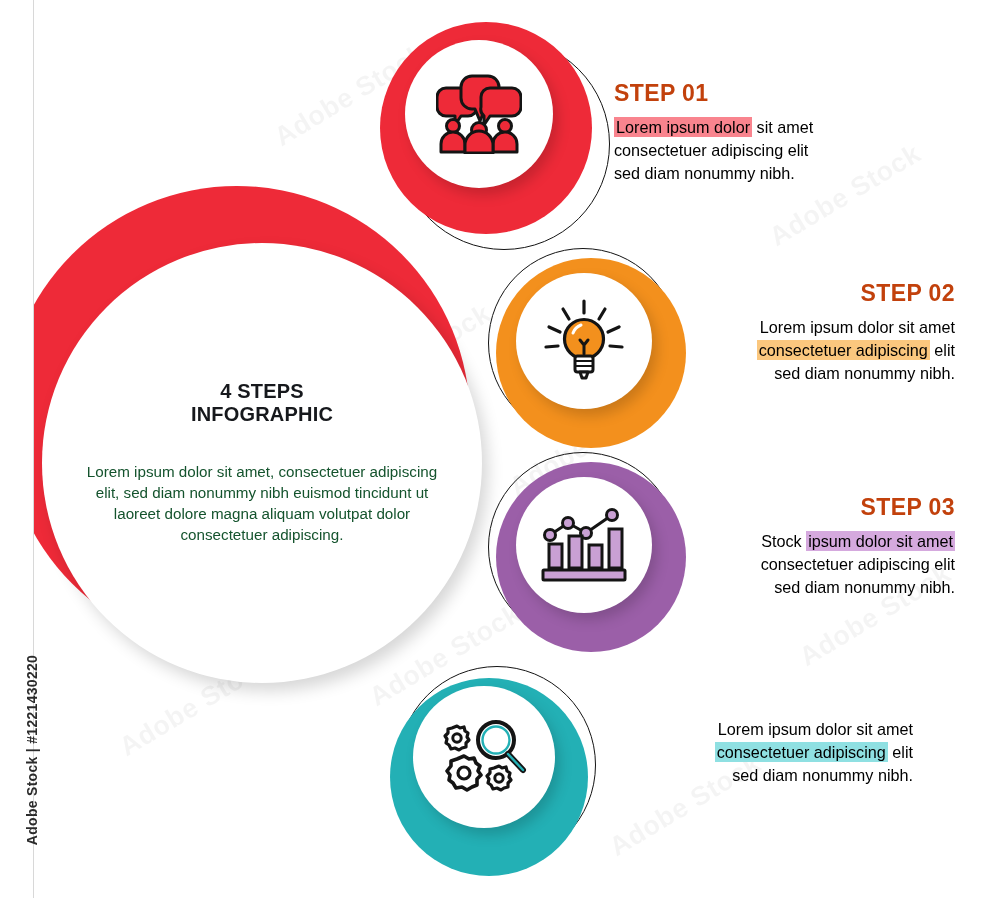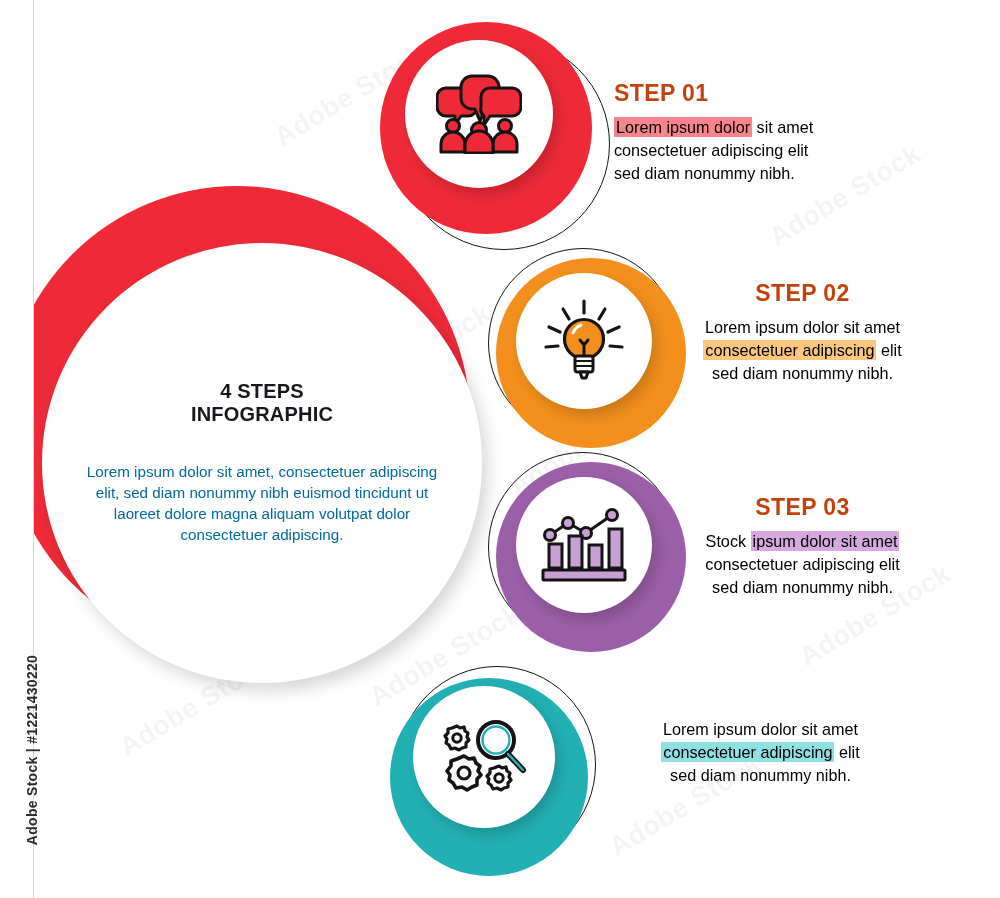--- a/index.html
+++ b/index.html
@@ -41,21 +41,21 @@
     font-size:20px;
     font-weight:bold;
     color:#16181c;
     line-height:1.17;
     letter-spacing:0.2px;
     text-transform:uppercase;
   }
   .hero-desc {
     margin-top:36px;
     font-size:15.2px;
-    color:#0369a1;
+    color:#14532d;
     line-height:1.38;
   }
 
   
   .step-circle { position:absolute; }
   .ring {
     position:absolute;
     border-radius:50%;
   }
   .outline {
@@ -84,21 +84,21 @@
     letter-spacing:0.4px;
     margin-bottom:9px;
   }
   .step-body {
     font-size:16.2px;
     color:#000000;
     line-height:1.42;
   }
   .step-body .hl { padding:1px 2px 1px 2px; }
   .align-left  { text-align:left; }
-  .align-right { text-align:center; }
+  .align-right { text-align:right; }
 
   
   .wm-rail {
     position:absolute;
     left:0; top:0;
     width:34px; height:898px;
     border-right:1px solid #d8d8d8;
     background:#ffffff;
   }
   .wm-vert {

